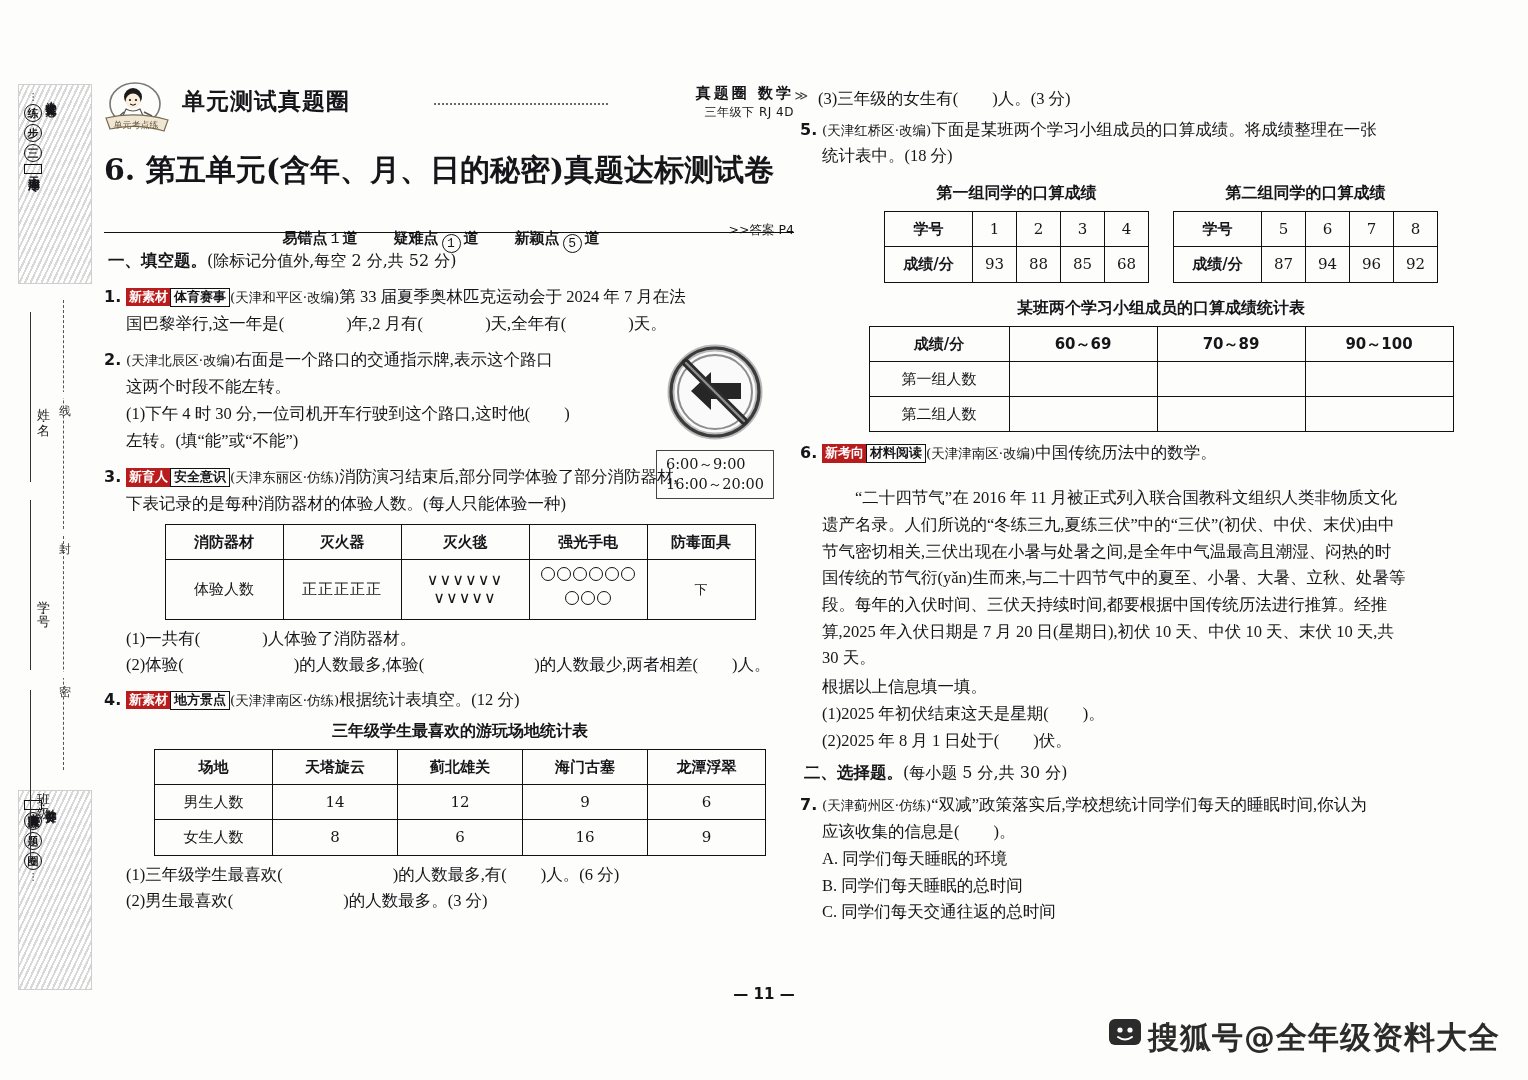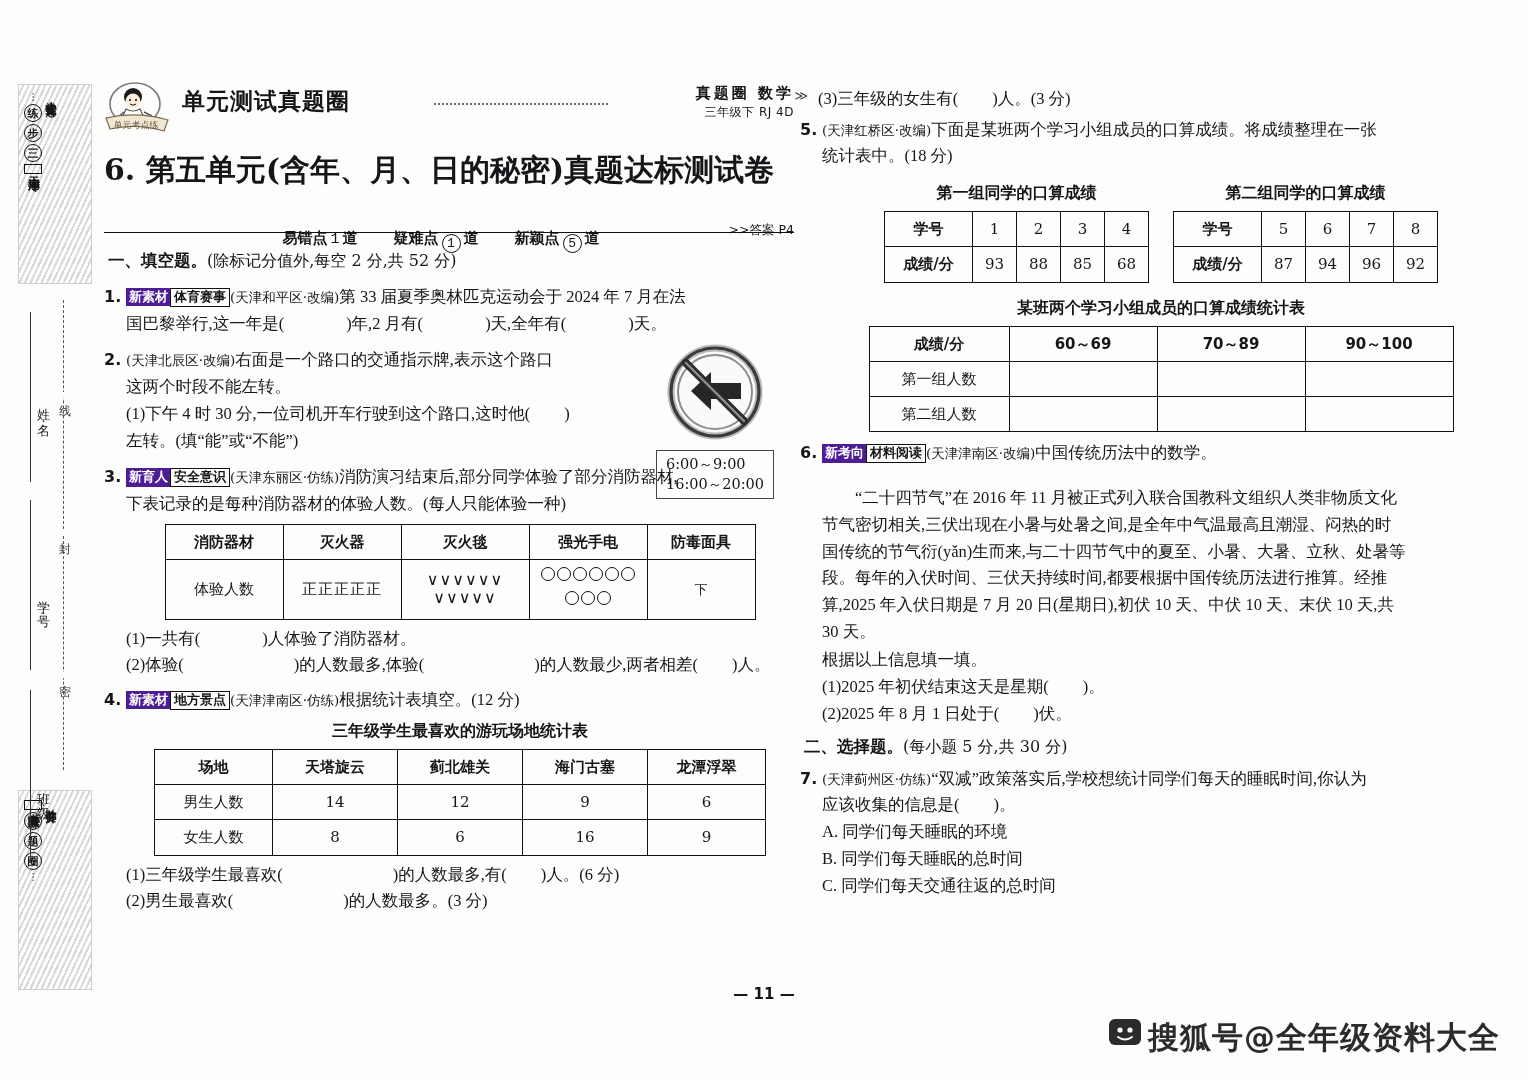--- a/index.html
+++ b/index.html
@@ -130,21 +130,21 @@
 
   .q { font-size:16.5px; line-height:1.62; position:relative; }
   .q-num {
     position:absolute; left:0; top:0; width:22px;
     font-weight:bold; font-family:"DejaVu Sans","Liberation Sans",sans-serif;
     font-size:16px;
   }
   .q-body { margin-left:22px; }
 
   .badge-solid {
-    display:inline-block; background:#4c1d95; color:#fff;
+    display:inline-block; background:#b91c1c; color:#fff;
     font-family:"DejaVu Sans","Liberation Sans",sans-serif;
     font-size:13px; font-weight:bold; padding:1px 3px; line-height:1.25;
     vertical-align:1px;
   }
   .badge-open {
     display:inline-block; border:1.4px solid #111;
     font-family:"DejaVu Sans","Liberation Sans",sans-serif;
     font-size:13px; font-weight:bold; padding:0px 3px; line-height:1.3;
     vertical-align:1px; margin-left:-1px;
   }
@@ -504,20 +504,21 @@
         </div>
       </div>
 
       <div class="q" style="margin-top:8px;">
         <span class="q-num">6.</span>
         <div class="q-body">
           <span class="badge-solid">新考向</span><span class="badge-open">材料阅读</span><span class="src">(天津津南区·改编)</span><span>中国传统历法中的数学。</span>
 
           <div style="margin-top:18px;">
             <div style="text-indent:2em;">“二十四节气”在 2016 年 11 月被正式列入联合国教科文组织人类非物质文化</div>
+            <div>遗产名录。人们所说的“冬练三九,夏练三伏”中的“三伏”(初伏、中伏、末伏)由中</div>
             <div>节气密切相关,三伏出现在小暑与处暑之间,是全年中气温最高且潮湿、闷热的时</div>
             <div>国传统的节气衍(yǎn)生而来,与二十四节气中的夏至、小暑、大暑、立秋、处暑等</div>
             <div>段。每年的入伏时间、三伏天持续时间,都要根据中国传统历法进行推算。经推</div>
             <div>算,2025 年入伏日期是 7 月 20 日(星期日),初伏 10 天、中伏 10 天、末伏 10 天,共</div>
             <div>30 天。</div>
           </div>
 
           <div style="margin-top:2px;">根据以上信息填一填。</div>
           <div>
             <span>(1)2025 年初伏结束这天是星期(</span><span class="blank blank-s"></span><span>)。</span>

